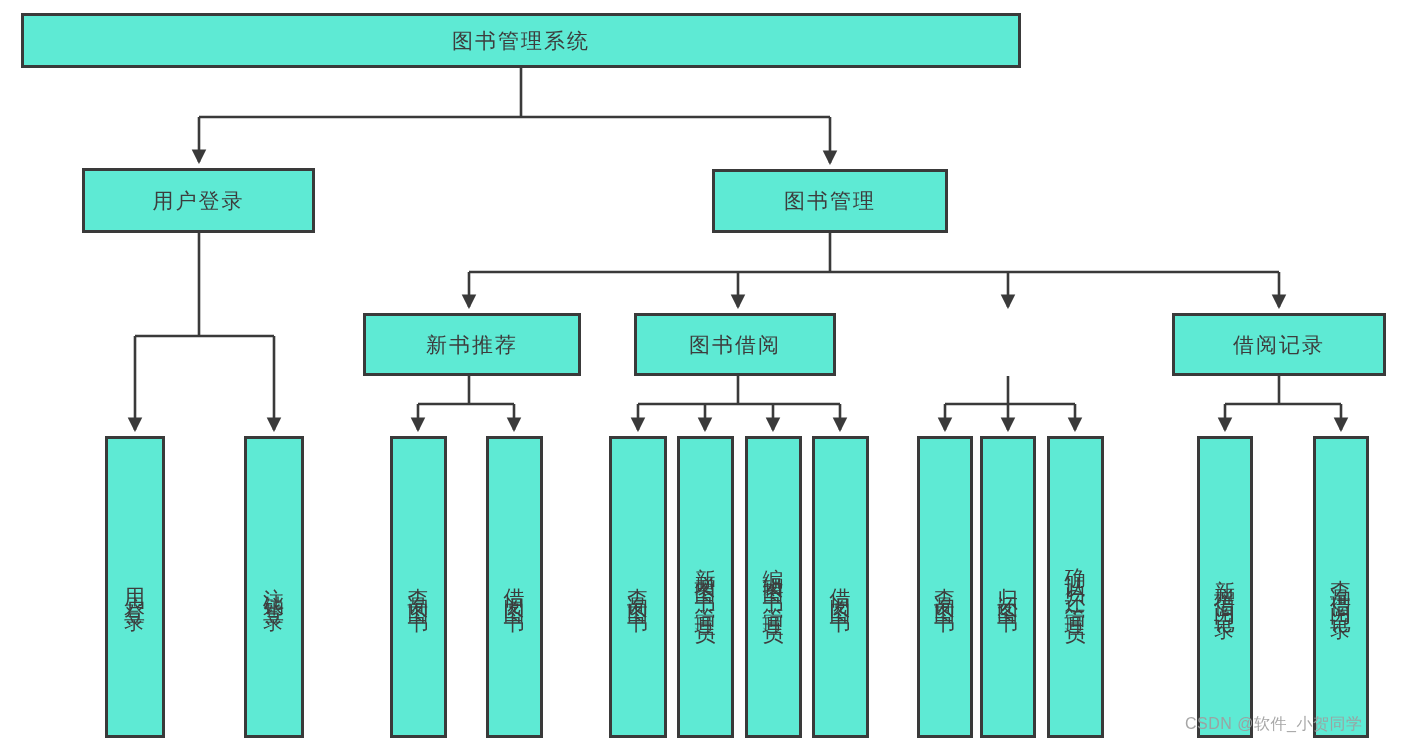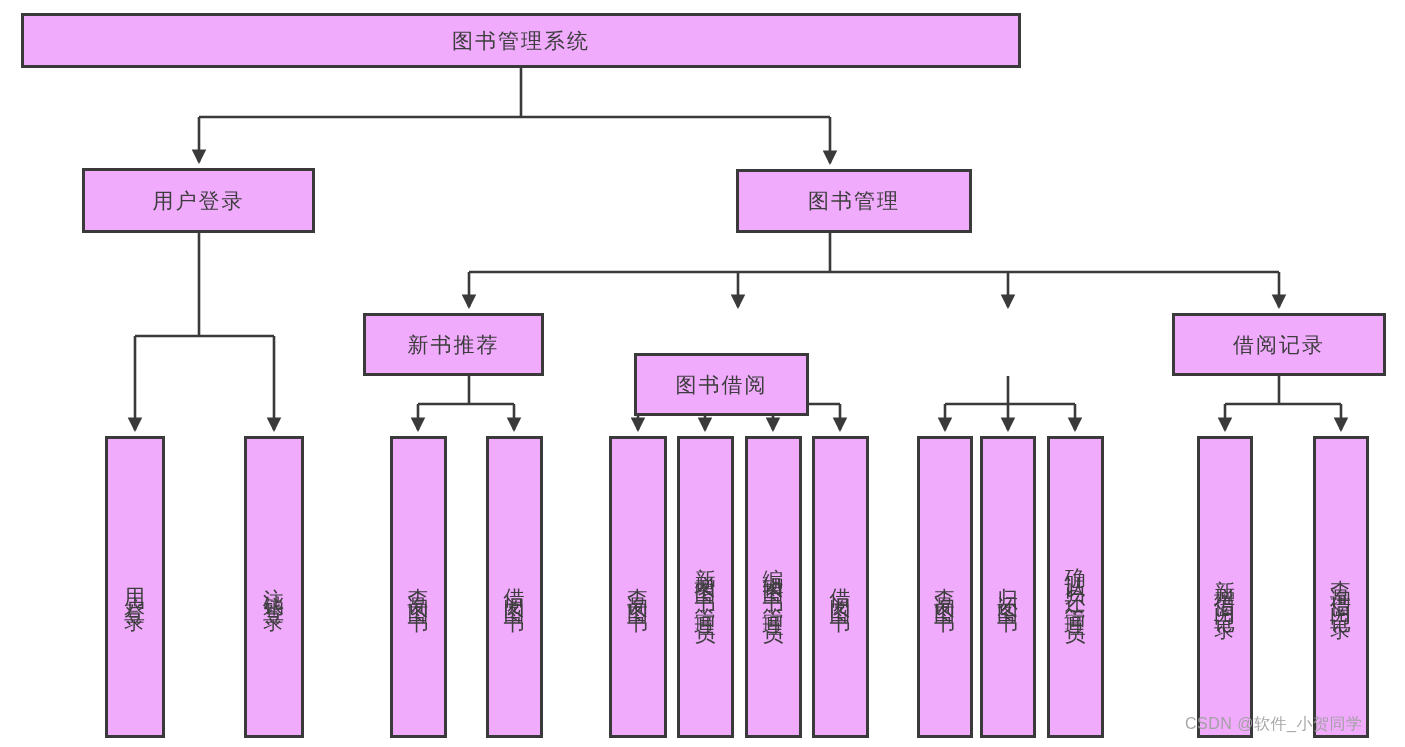--- a/index.html
+++ b/index.html
@@ -12,21 +12,21 @@
     position: relative;
     width: 1405px; height: 747px;
     background: #ffffff;
   }
   #wires {
     position: absolute; left: 0; top: 0;
     width: 1405px; height: 747px;
   }
   .node {
     position: absolute;
-    background: #f0abfc;
+    background: #5eead4;
     border: 3px solid #3a3a3a;
     color: #3d3d3d;
     display: flex;
     align-items: center;
     justify-content: center;
   }
   .hnode {
     font-size: 21px;
     letter-spacing: 2px;
     white-space: nowrap;
@@ -36,25 +36,25 @@
     text-orientation: mixed;
     font-size: 21px;
     letter-spacing: 8px;
     line-height: 1;
     padding: 6px 0;
   }
   
   .b-root { left: 21px;  top: 13px;  width: 1000px; height: 55px; }
   
   .b-login { left: 82px;  top: 168px; width: 233px; height: 65px; }
-  .b-mgmt  { left: 736px; top: 169px; width: 236px; height: 64px; }
+  .b-mgmt  { left: 712px; top: 169px; width: 236px; height: 64px; }
   
   .b-l3 { top: 313px; height: 63px; }
-  .b-rec  { left: 363px;  width: 181px; text-align: right; }
-  .b-bor  { left: 634px;  width: 175px; margin-top: 40px; }
+  .b-rec  { left: 363px;  width: 218px; text-align: right; }
+  .b-bor  { left: 634px;  width: 202px; }
   .b-cur  { left: 900px;  width: 215px; }
   .b-hist { left: 1172px; width: 214px; }
   
   .b-leaf { top: 436px; height: 302px; }
   .b-v1  { left: 105px;  width: 60px; }
   .b-v2  { left: 244px;  width: 60px; }
   .b-v3  { left: 390px;  width: 57px; }
   .b-v4  { left: 486px;  width: 57px; }
   .b-v5  { left: 609px;  width: 58px; }
   .b-v6  { left: 677px;  width: 57px; }

